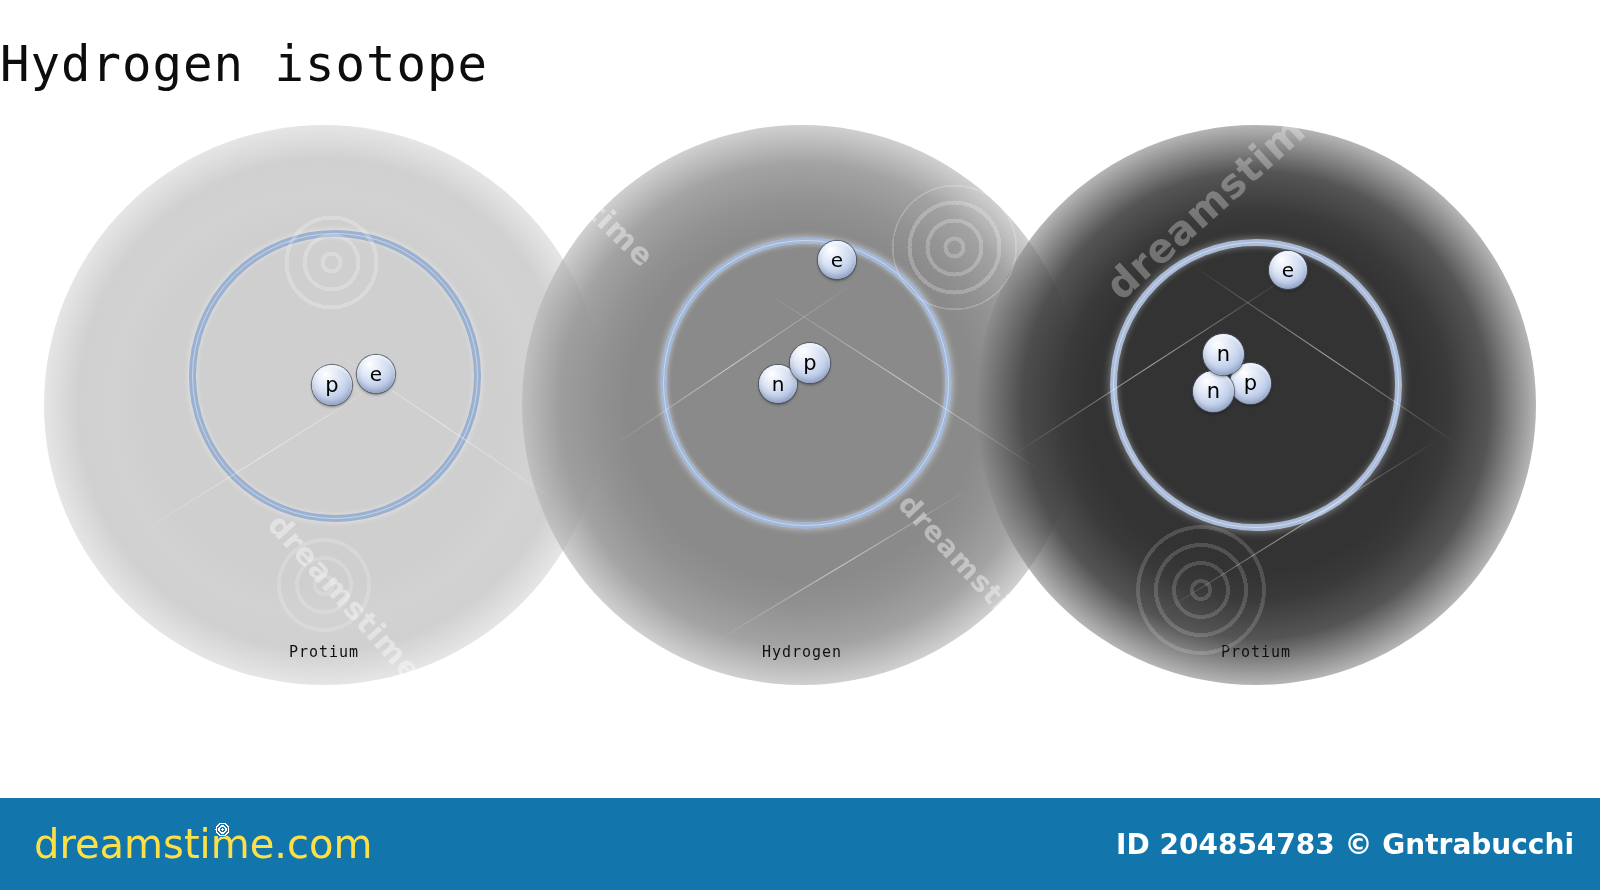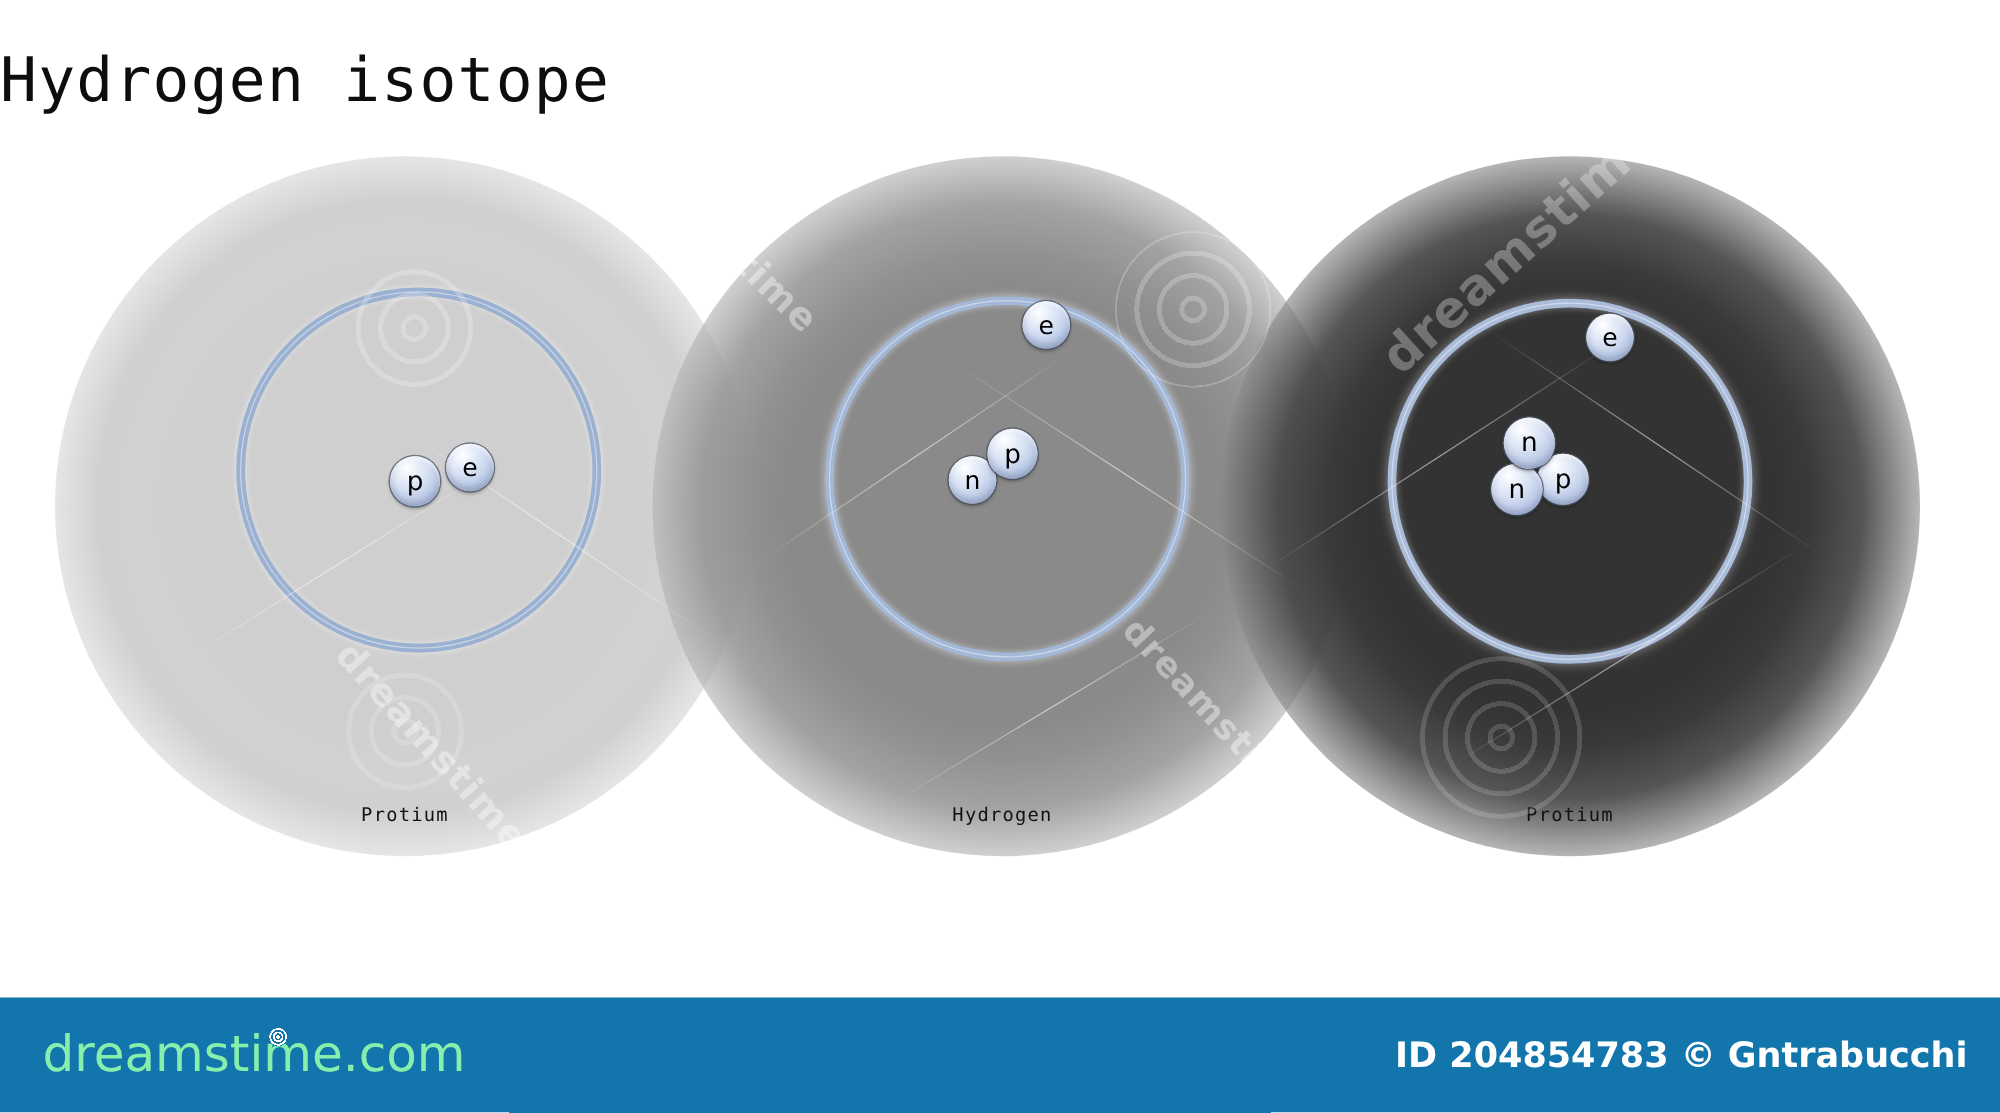--- a/index.html
+++ b/index.html
@@ -92,21 +92,21 @@
   
   .footer {
     position:absolute; left:0; bottom:0;
     width:1600px; height:92px;
     background:#1276ad;
     z-index:20;
   }
   .brand {
     position:absolute; left:34px; top:50%; transform:translateY(-50%);
     font-family:"DejaVu Sans","Liberation Sans",sans-serif;
-    font-size:40px; color:#86efac; letter-spacing:0px;
+    font-size:40px; color:#fde047; letter-spacing:0px;
     white-space:pre; display:flex; align-items:center;
   }
   .brand .dot-spiral {
     position:absolute; left:181px; top:1px;
     width:15px; height:15px; border-radius:50%;
     background:
       repeating-radial-gradient(circle at 50% 50%,
         #ffffff 0 1.4px, #1276ad 1.4px 2.8px);
   }
   .credit {

